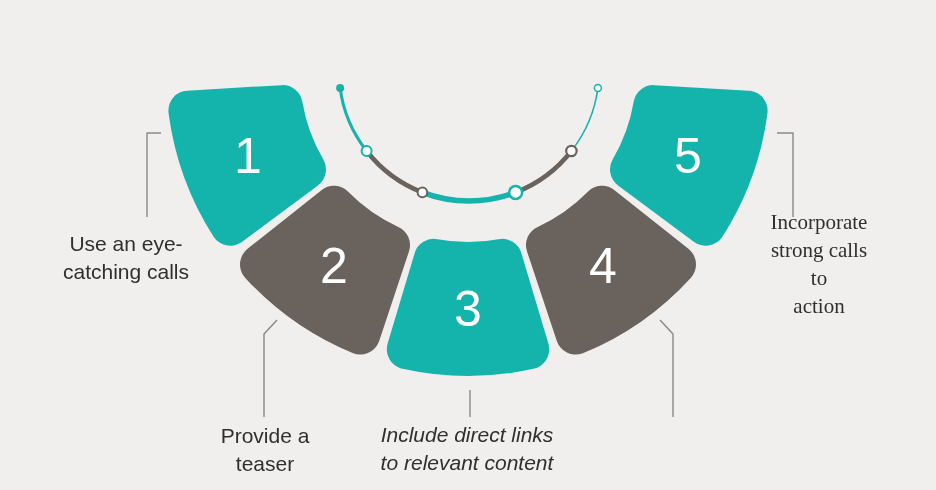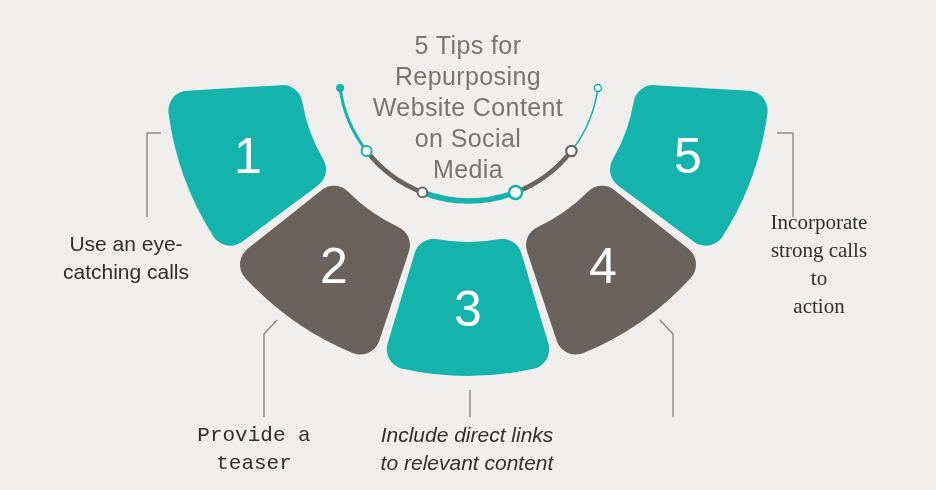--- a/index.html
+++ b/index.html
@@ -33,21 +33,21 @@
   .n5{left:688px;top:156px;}
   .lbl{
     position:absolute;
     transform:translate(-50%,-50%);
     text-align:center;
     white-space:pre-line;
     font-size:21px;line-height:28px;
     color:var(--label_text,#312f2d);
   }
   .l1{left:126px;top:258px;}
-  .l2{left:254px;top:450px;font-family:Liberation Mono, monospace;}
+  .l2{left:265px;top:450px;}
   .l3{left:467px;top:449px;font-style:italic;}
   .l4{left:696px;top:450px;}
   .l5{left:819px;top:264px;font-family:Liberation Serif, serif;}
 </style>
 </head>
 <body>
 
 <div class="stage">
 
   <svg id="art" width="936" height="490" viewBox="0 0 936 490">
@@ -73,25 +73,20 @@
       </g>
     <g id="g-connectors">
         <polyline points="161,133 147,133 147,217" fill="none" stroke="#8a8884" stroke-width="1.4" stroke-linejoin="round"></polyline>
         <polyline points="277,320 264,334 264,417" fill="none" stroke="#8a8884" stroke-width="1.4" stroke-linejoin="round"></polyline>
         <polyline points="470,390 470,417" fill="none" stroke="#8a8884" stroke-width="1.4" stroke-linejoin="round"></polyline>
         <polyline points="660,320 673,334 673,417" fill="none" stroke="#8a8884" stroke-width="1.4" stroke-linejoin="round"></polyline>
         <polyline points="777,133 793,133 793,217" fill="none" stroke="#8a8884" stroke-width="1.4" stroke-linejoin="round"></polyline>
       </g>
   </svg>
 
-  <div class="title">5 Tips for
-Repurposing
-Website Content
-on Social
-Media</div>
 
   <div class="num n1">1</div>
   <div class="num n2">2</div>
   <div class="num n3">3</div>
   <div class="num n4">4</div>
   <div class="num n5">5</div>
 
   <div class="lbl l1">Use an eye-
 catching calls</div>
   <div class="lbl l2">Provide a

